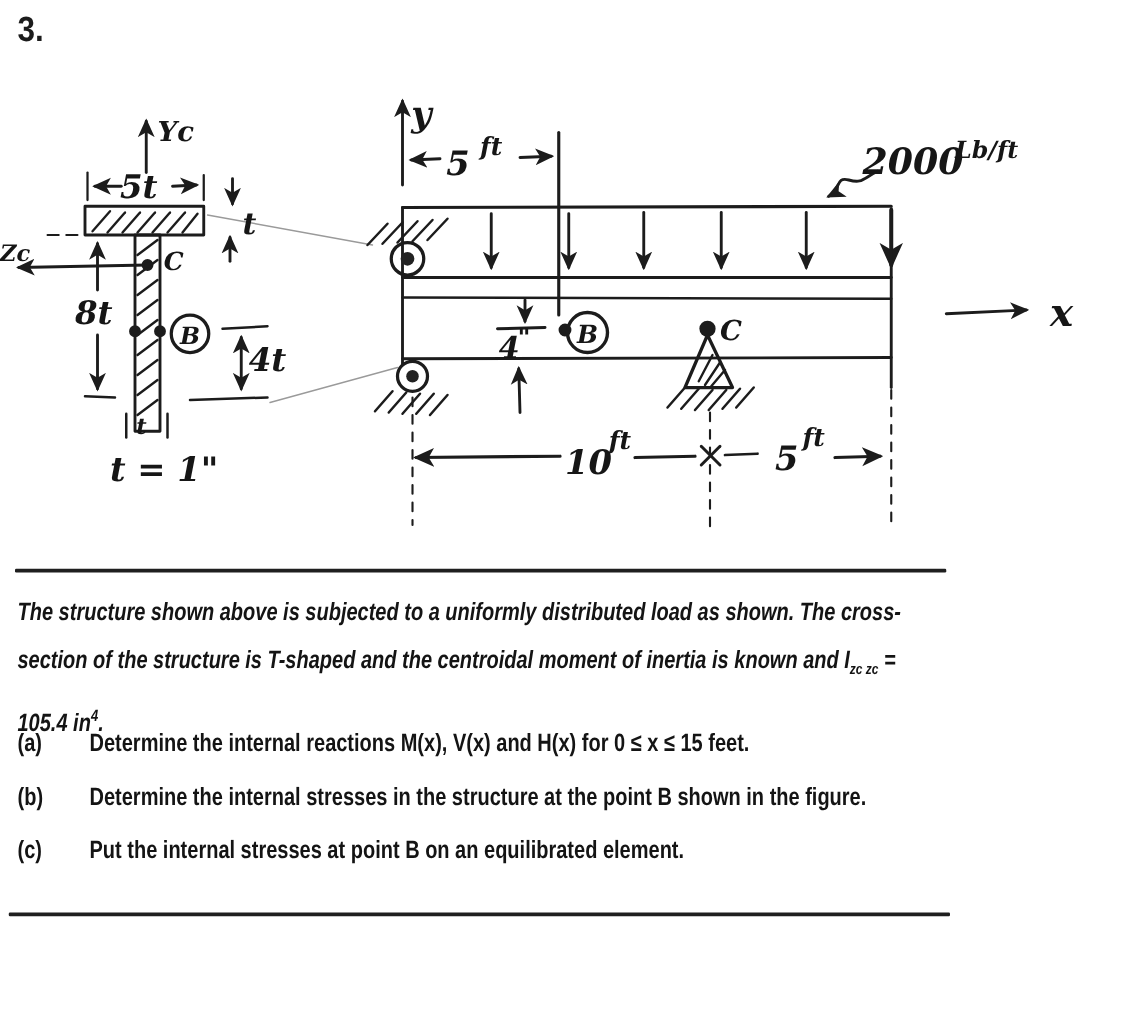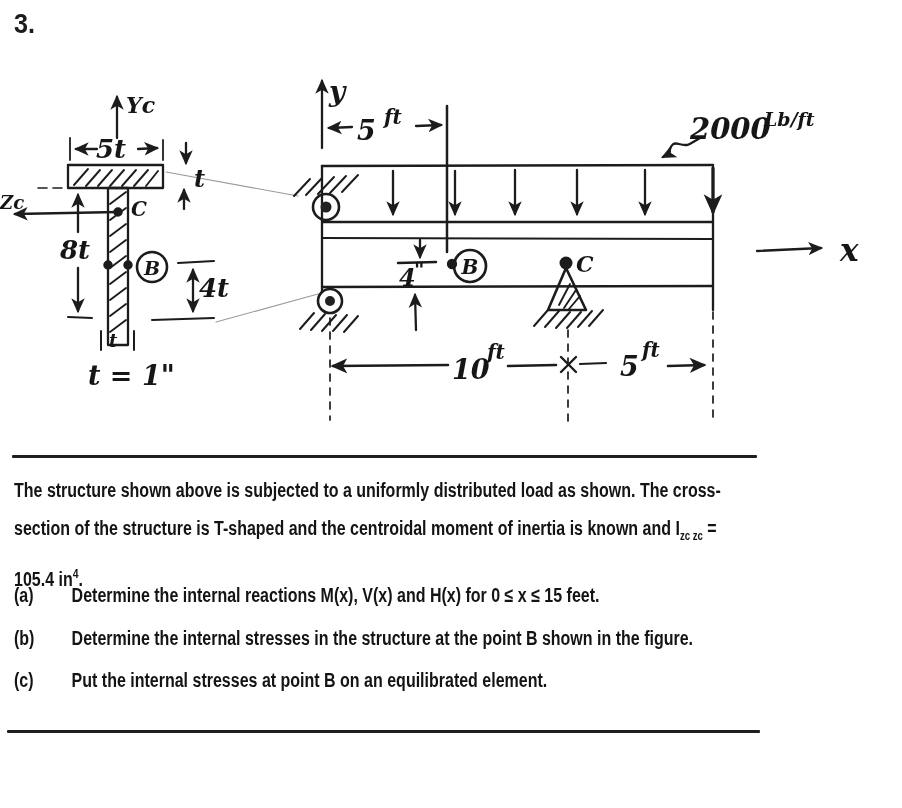--- a/index.html
+++ b/index.html
@@ -3,21 +3,21 @@
 <meta charset="utf-8">
 <style>
   html,body{margin:0;padding:0;background:#ffffff;}
   body{width:902px;height:808px;position:relative;overflow:hidden;
        font-family:"Liberation Sans",sans-serif;color:#1c1c1c;}
   .abs{position:absolute;}
   
   .typed{font-weight:bold;font-size:20px;white-space:nowrap;
          transform:scaleX(0.80);transform-origin:0 50%;color:#141414;}
   .prob-num{font-weight:bold;font-size:28px;transform:scaleX(0.9);transform-origin:0 0;}
-  .para{left:14px;top:472px;line-height:37.5px;}
+  .para{left:14px;top:472px;line-height:37.5px;font-style:italic;}
   .para .line{display:block;}
   sub.small{font-size:12px;}
   sup.small{font-size:13px;}
   .item{display:flex;white-space:nowrap;}
   .item-label{display:inline-block;width:72px;flex:0 0 72px;}
   .sep{background:#1f1f1f;border-radius:1px;}
   
   .hw{font-family:"DejaVu Serif",serif;font-style:italic;font-weight:bold;fill:#161616;}
   svg line,svg path,svg rect,svg circle,svg polyline{stroke-linecap:round;stroke-linejoin:round;}
 </style>

